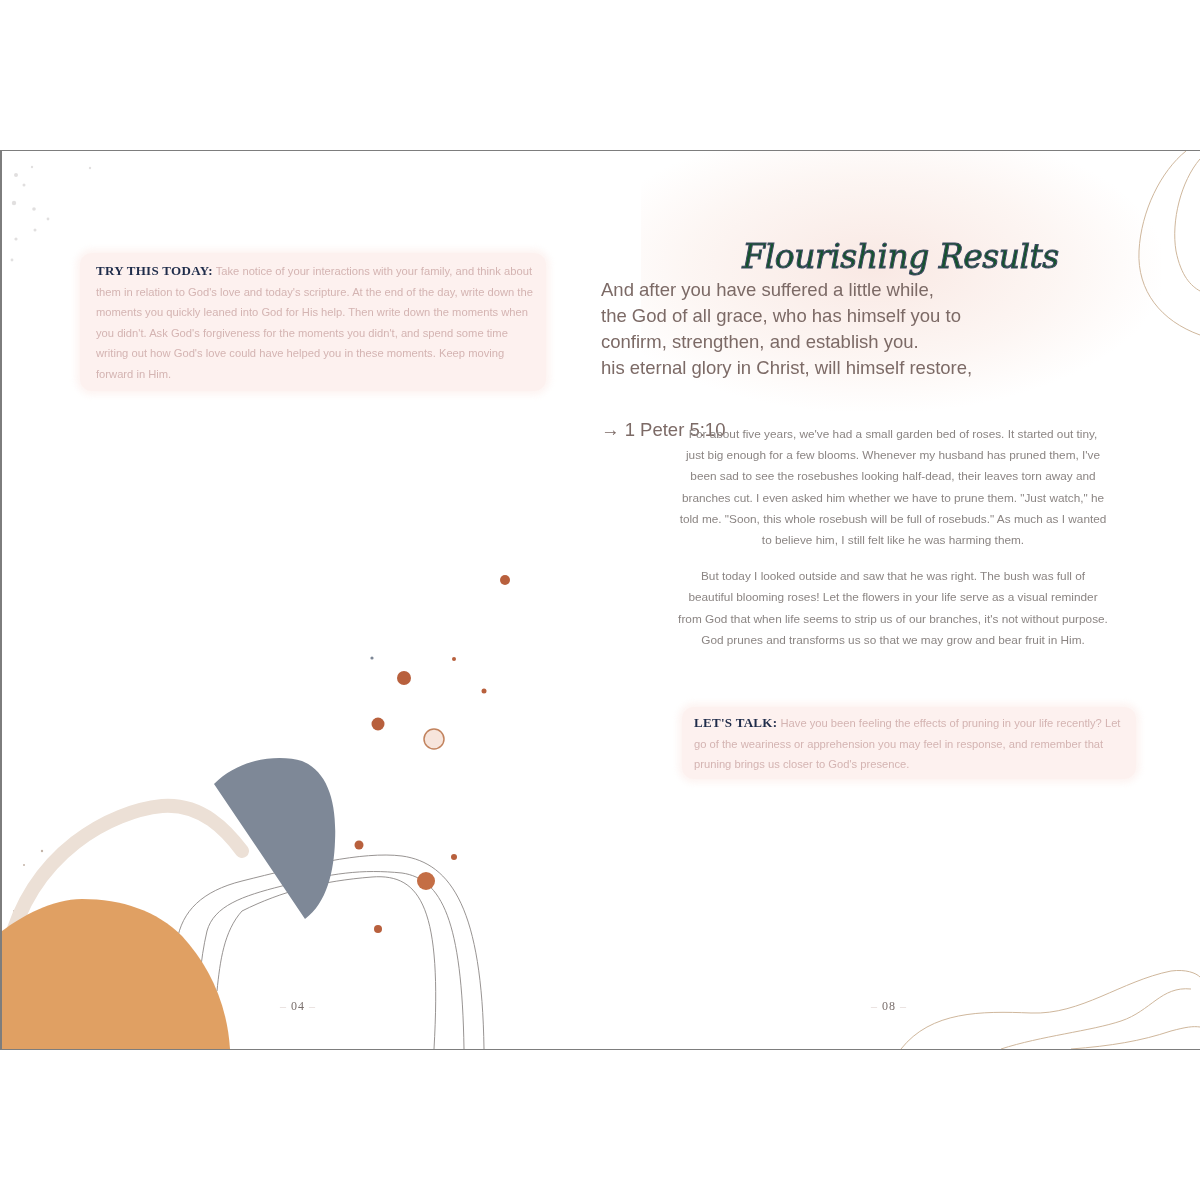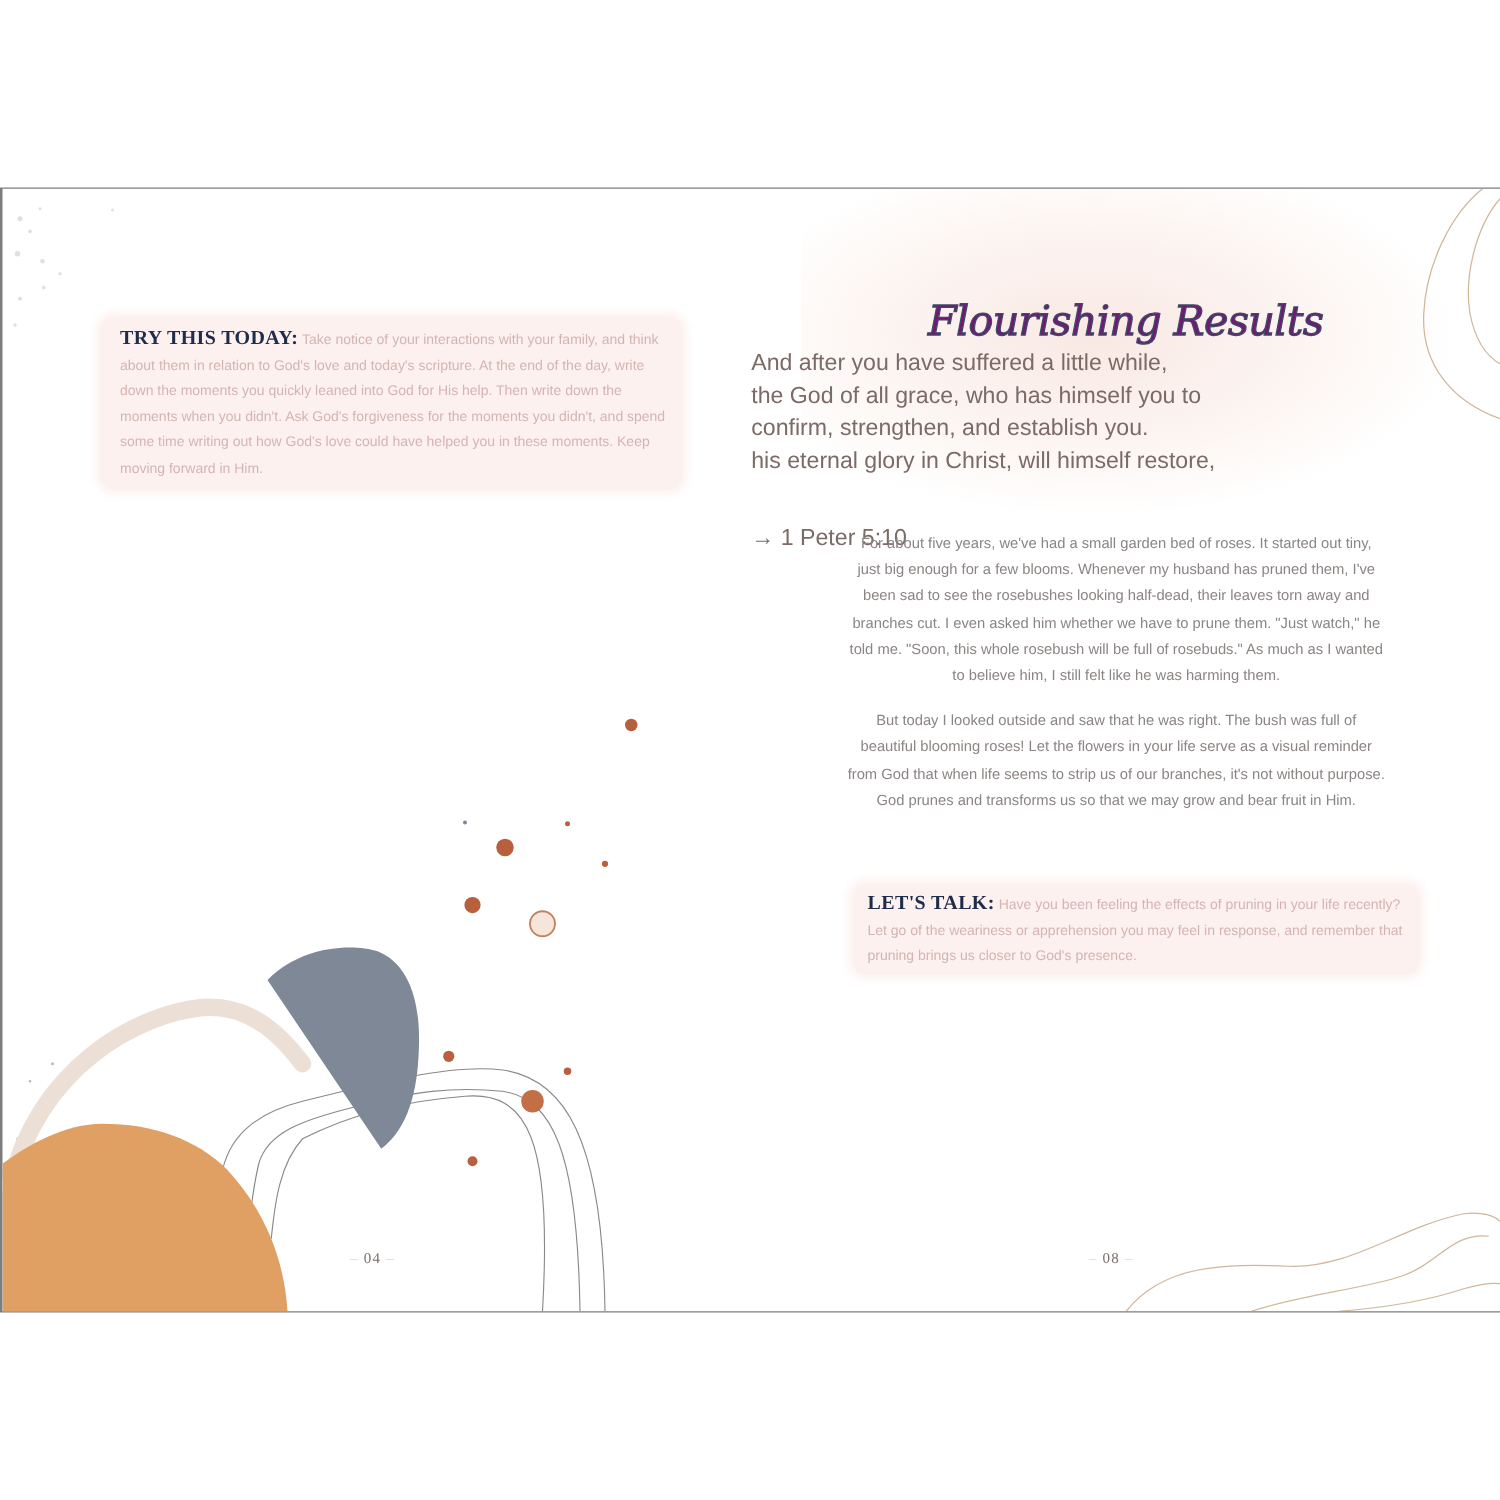--- a/index.html
+++ b/index.html
@@ -12,32 +12,32 @@
   .page.left { left: 0; width: 599px; }
   .page.right { left: 599px; width: 599px; }
   .decor { position: absolute; left: 0; top: 0; }
   .callout {
     position: absolute; background: #fdf1ef; border-radius: 12px;
     box-shadow: 0 0 6px 4px rgba(253,241,239,0.8);
     font-size: 11.2px; line-height: 20.6px; color: #d4b4b2;
   }
   .callout .lead {
     font-family: "Liberation Serif", serif; font-weight: bold; color: #1f2c4a;
-    font-size: 16px; letter-spacing: 0.3px; text-transform: uppercase;
+    font-size: 13px; letter-spacing: 0.3px; text-transform: uppercase;
   }
   .try { left: 78px; top: 102px; width: 440px; padding: 8px 10px 6px 16px; }
   .talk { left: 680px; top: 556px; width: 432px; padding: 6px 10px 4px 12px; }
   .talk { left: 81px; }
   .heading {
     position: absolute; left: 0; width: 599px; top: 64px; text-align: center;
     font-family: "DejaVu Serif", serif; font-style: italic; font-size: 33px;
     color: #3f4a63; letter-spacing: -0.5px; font-weight: normal;
   }
   .heading span {
-    color: #701a75; -webkit-text-stroke: 1px #3f4a63; text-shadow: none;
+    color: #14532d; -webkit-text-stroke: 1px #3f4a63; text-shadow: none;
   }
   .verse {
     position: absolute; left: 0; width: 599px; top: 126px; text-align: left;
     font-size: 18.5px; line-height: 26px; color: #7c6a66;
   }
   .verse .ref { display: block; margin-top: 36px; }
   .body-text {
     position: absolute; left: 77px; width: 430px; top: 273px;
     font-size: 11.8px; line-height: 21.2px; color: #8b8583; text-align: center;
   }

